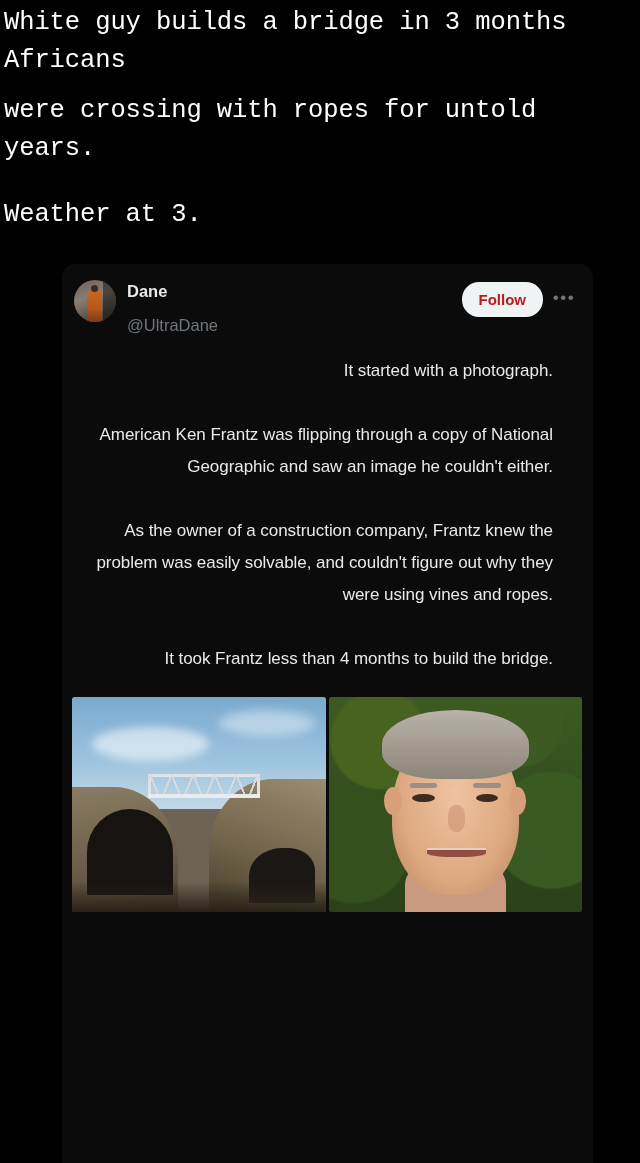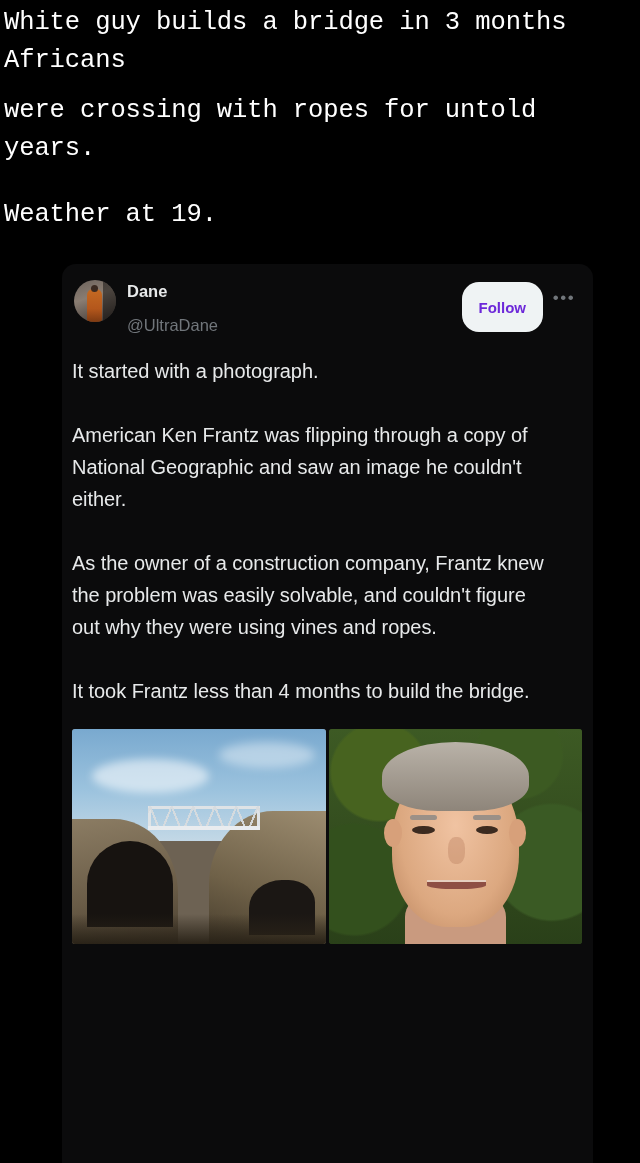--- a/index.html
+++ b/index.html
@@ -96,26 +96,26 @@
   }
   .handle {
     font-size: 16.5px;
     color: #71767b;
     line-height: 22px;
     margin-top: 12px;
   }
 
   .follow-btn {
     background: #eff3f4;
-    color: #6d28d9;
+    color: #b91c1c;
     font-size: 15px;
     font-weight: bold;
     border: none;
     border-radius: 17px;
-    height: 50px;
+    height: 35px;
     padding: 0 17px;
     margin-top: 2px;
     cursor: pointer;
     font-family: "Liberation Sans", sans-serif;
   }
   .more-btn {
     width: 30px;
     height: 30px;
     margin-left: 6px;
     margin-top: 3px;
@@ -124,24 +124,25 @@
     line-height: 30px;
     text-align: center;
     letter-spacing: 1.5px;
     cursor: pointer;
   }
 
   .tweet-body {
     padding: 19px 40px 0 10px;
   }
   .tweet-body p {
-    font-size: 20px;
+    font-size: 17px;
     line-height: 32px;
     color: #e7e9ea;
     letter-spacing: -0.05px;
+    text-align: right;
   }
   .tweet-body p + p { margin-top: 32px; }
 
   
   .media {
     display: flex;
     gap: 3px;
     margin: 22px 0 0 10px;
     padding-right: 11px;
   }
@@ -275,21 +276,21 @@
     height: 8px;
   }
 </style>
 </head>
 <body>
 
 <div class="caption">
   <p class="line1">White guy builds a bridge in 3 months Africans</p>
   <p class="line2">were crossing with ropes for untold years.</p>
   <div class="spacer"></div>
-  <p class="line3">Weather at 19.</p>
+  <p class="line3">Weather at 3.</p>
 </div>
 
 <div class="tweet-card">
 
   <div class="tweet-head">
     <div class="avatar">
       <div class="fig"></div>
       <div class="head"></div>
       <div class="dark"></div>
     </div>

